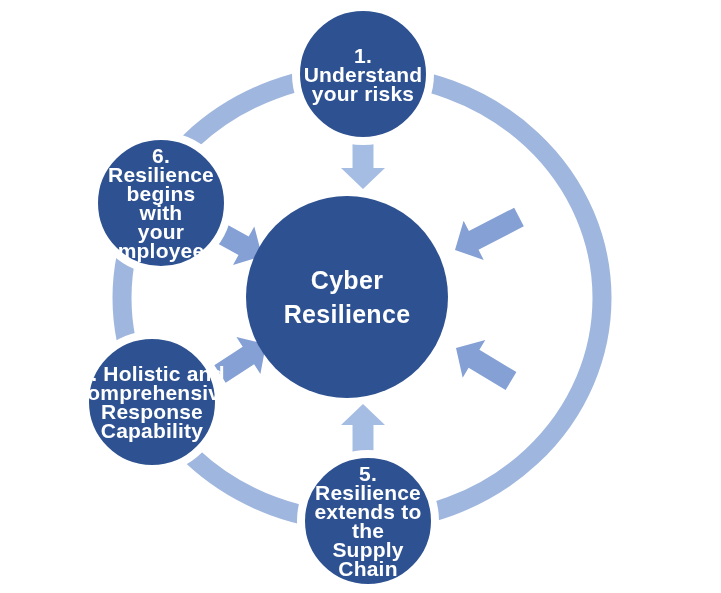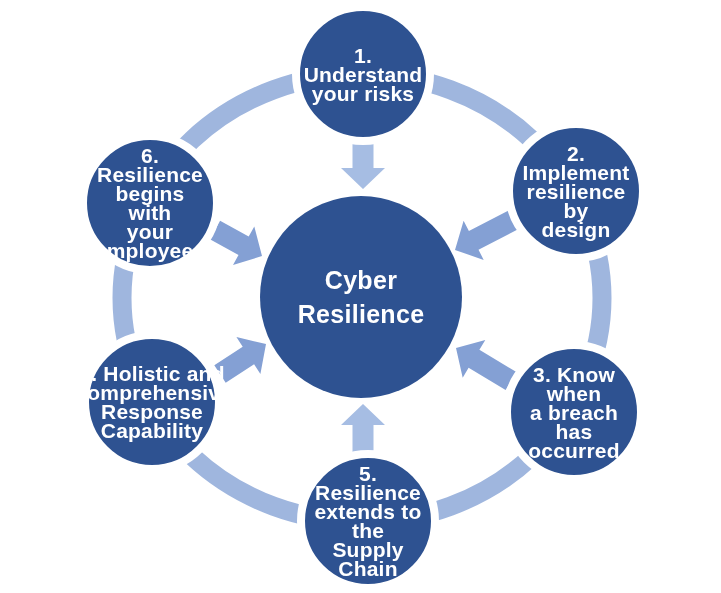--- a/index.html
+++ b/index.html
@@ -62,55 +62,45 @@
   <svg class="underlay" viewBox="0 0 721 593" aria-hidden="true">
     <ellipse class="ring" cx="362" cy="298" rx="240" ry="224"></ellipse>
     <polygon class="arrow light" points="352.5,144.0 352.5,168.0 341.0,168.0 363.0,189.0 385.0,168.0 373.5,168.0 373.5,144.0"></polygon>
     <polygon class="arrow mid" points="514.2,207.7 468.9,231.0 463.6,220.8 455.0,250.0 483.7,259.9 478.5,249.7 523.8,226.3"></polygon>
     <polygon class="arrow mid" points="516.4,372.0 479.4,349.8 485.3,339.9 456.0,348.0 462.7,377.7 468.6,367.8 505.6,390.0"></polygon>
     <polygon class="arrow light" points="373.5,453.0 373.5,425.0 385.0,425.0 363.0,404.0 341.0,425.0 352.5,425.0 352.5,453.0"></polygon>
     <polygon class="arrow mid" points="225.7,382.8 254.1,364.3 260.4,373.9 266.0,344.0 236.4,337.0 242.7,346.7 214.3,365.2"></polygon>
     <polygon class="arrow mid" points="209.9,239.2 238.5,255.0 233.0,265.1 262.0,256.0 254.3,226.6 248.7,236.6 220.1,220.8"></polygon>
   </svg>
 
-  <div class="node center-node" style="left:260px;top:196px;">
+  <div class="node center-node" style="left:246px;top:196px;">
     <span class="label center-label">Cyber
 Resilience</span>
   </div>
 
   <div class="node outer-node" style="left:292px;top:3px;">
     <span class="label">1. Understand
 your risks</span>
   </div>
 
-  <div class="node outer-node" style="left:505px;top:120px;">
-    <span class="label">2. Implement
-resilience by
-design</span>
-  </div>
 
-  <div class="node outer-node" style="left:503px;top:341px;">
-    <span class="label">3. Know when
-a breach has
-occurred</span>
-  </div>
 
   <div class="node outer-node" style="left:297px;top:450px;">
     <span class="label">5. Resilience
 extends to the
 Supply Chain</span>
   </div>
 
   <div class="node outer-node" style="left:81px;top:331px;justify-content:center;">
     <span class="label">5. Holistic and
 Comprehensive
 Response
 Capability</span>
   </div>
 
-  <div class="node outer-node" style="left:79px;top:132px;text-align:center;">
+  <div class="node outer-node" style="left:90px;top:132px;text-align:center;">
     <span class="label">6. Resilience
 begins with
 your
 employees</span>
   </div>
 
 </div>
 
 </body></html>

